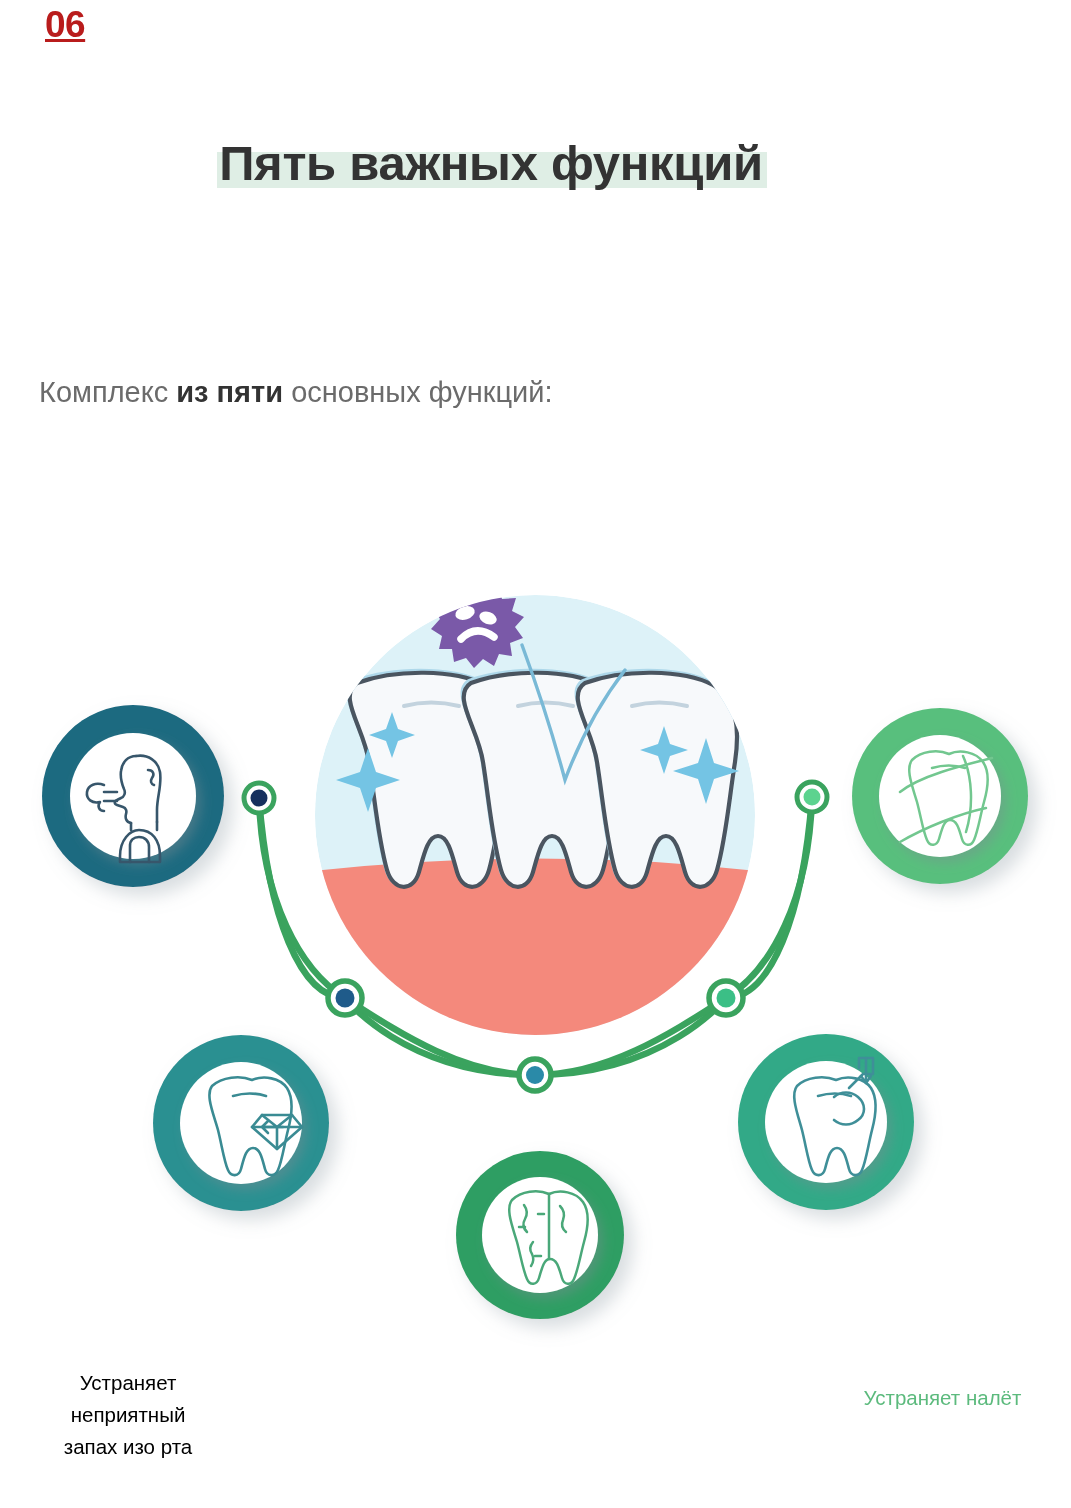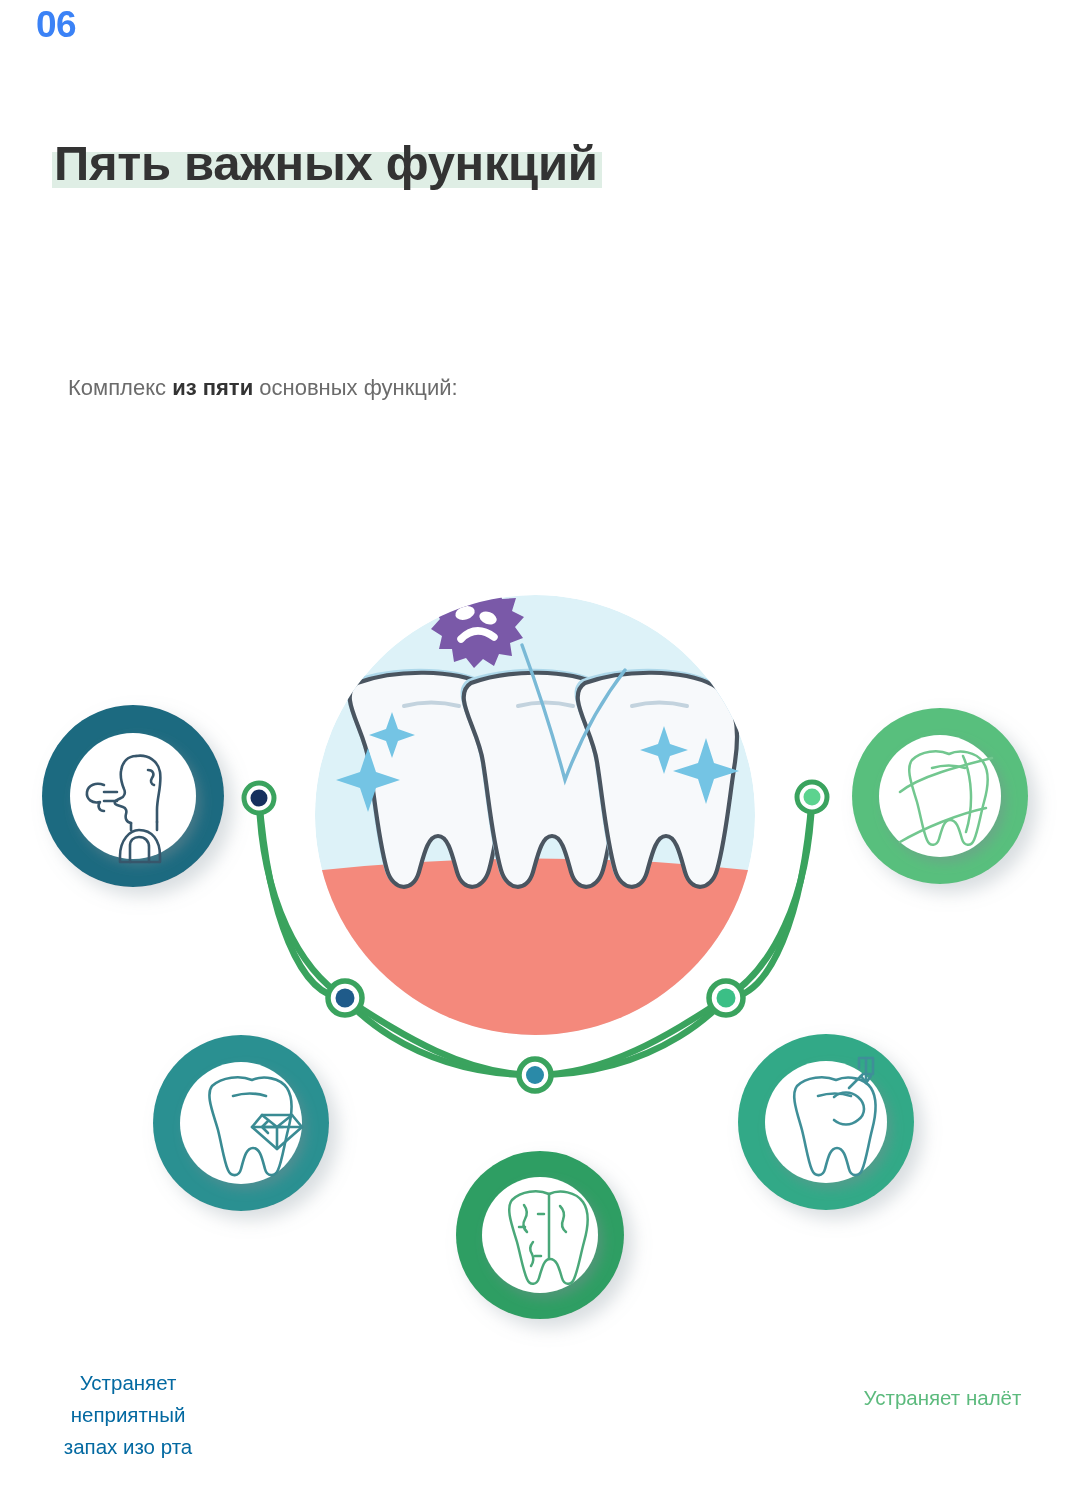--- a/index.html
+++ b/index.html
@@ -8,62 +8,64 @@
     width:1071px;height:1508px;
     background:#ffffff;
     font-family:"Liberation Sans","DejaVu Sans",sans-serif;
     overflow:hidden;
     position:relative;
   }
 
   
   #header{position:absolute;left:0;top:0;width:1071px;}
   #section-number{
-    position:absolute;left:36px;top:6px;
+    position:absolute;left:45px;top:6px;
     font-size:37px;font-weight:bold;
-    color:#3b82f6;letter-spacing:-0.5px;
+    color:#b91c1c;letter-spacing:-0.5px;
     line-height:1;
+    text-decoration:underline;
   }
   #page-title{
     position:absolute;left:52px;top:88px;width:880px;
     font-size:49px;font-weight:bold;color:#333333;
     line-height:84px;letter-spacing:-0.3px;
   }
   #page-title .ln{
     display:block;position:relative;
     white-space:nowrap;
+    text-align:center;
   }
   #page-title .ln .hl{
     position:relative;display:inline;
     background:linear-gradient(to bottom,
        rgba(0,0,0,0) 0%, rgba(0,0,0,0) 30%,
        #dfeee5 30%, #dfeee5 97%,
        rgba(0,0,0,0) 97%);
     padding:0 4px 0 2px;
   }
   #subtitle{
-    position:absolute;left:68px;top:375px;
-    font-size:22px;color:#6b6b6b;line-height:1.2;
+    position:absolute;left:39px;top:375px;
+    font-size:29px;color:#6b6b6b;line-height:1.2;
     white-space:nowrap;
   }
   #subtitle b{color:#333333;font-weight:bold;}
 
   
   #diagram{position:absolute;left:0;top:470px;width:1071px;height:1000px;}
   #diagram svg{display:block;}
 
   .node-label{
     position:absolute;
     text-align:center;
     font-size:20.5px;
     line-height:1.55;
     font-weight:400;
     white-space:pre-line;
   }
-  #label-0{left:8px;  top:897px; width:240px; color:#0369a1;}
+  #label-0{left:8px;  top:897px; width:240px; color:#000000;}
   #label-4{left:820px;top:912px; width:245px; color:#5cba7d;}
 </style>
 </head>
 <body>
 
 <div id="header">
   <div id="section-number">06</div>
 
   <h1 id="page-title">
     <span class="ln"><span class="hl">Пять важных функций</span></span>

